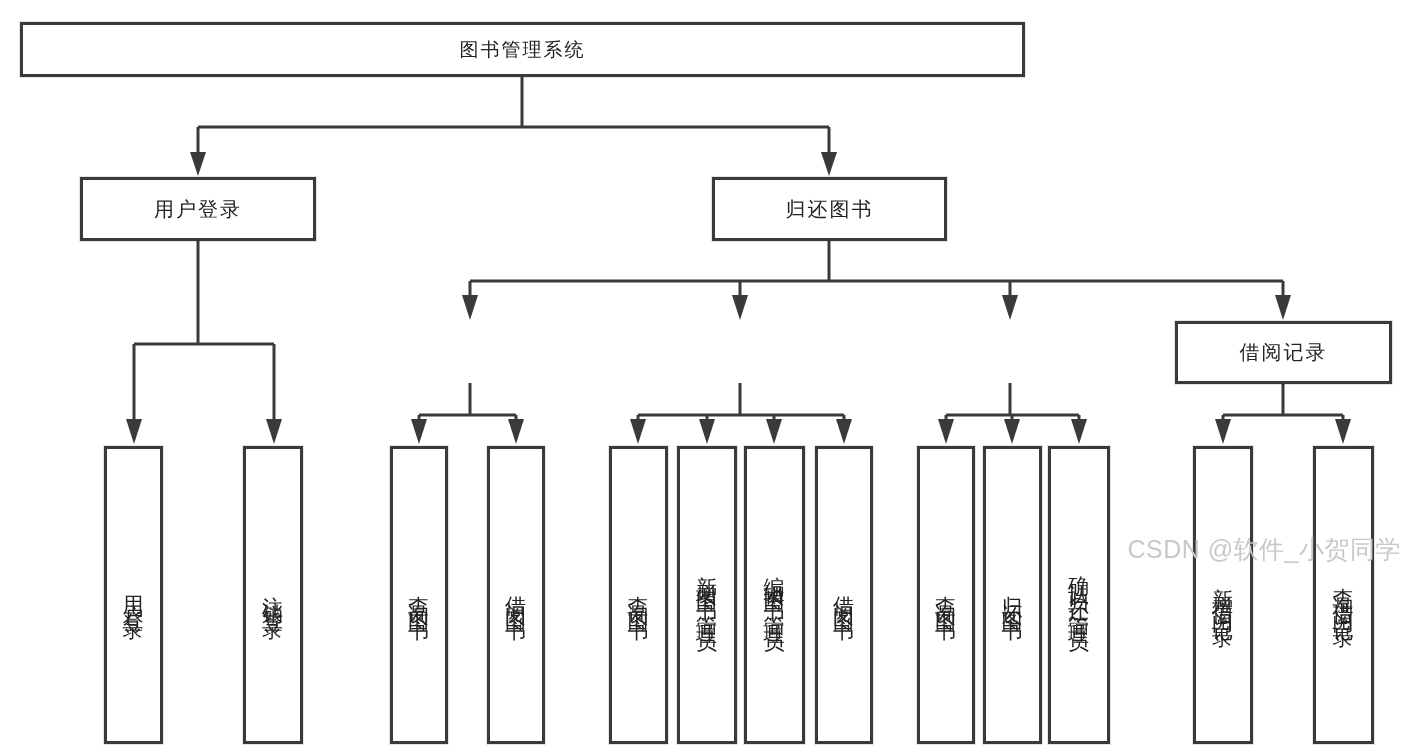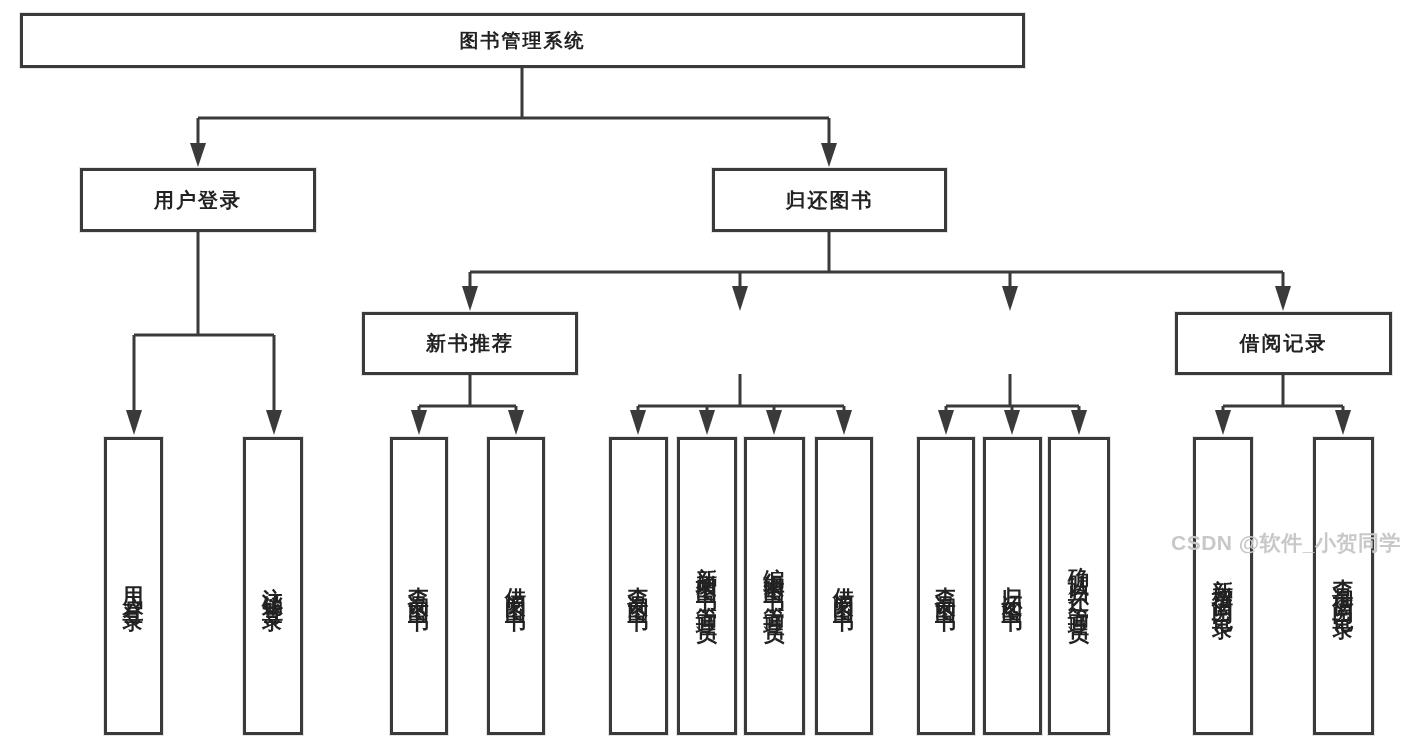--- a/index.html
+++ b/index.html
@@ -7,21 +7,21 @@
     --text:#222222;
     --watermark:#c8c8c8;
     --background:#ffffff;
   }
   *{margin:0;padding:0;box-sizing:border-box;}
   html,body{background:var(--background);}
   body{
     font-family:"Liberation Sans","DejaVu Sans",sans-serif;
     width:1405px;height:747px;position:relative;overflow:hidden;
   }
-  .stage{position:absolute;left:0;top:0;width:1405px;height:558px;font-weight:bold;}
+  .stage{position:absolute;left:0;top:9px;width:1405px;height:558px;}
   svg.connectors{position:absolute;left:0;top:0;z-index:1;}
   .box{
     position:absolute;
     background:#ffffff;
     border:3px solid var(--line);
     box-shadow:0 0 0 1px rgba(0,0,0,0.10);
     display:flex;align-items:center;justify-content:center;
     z-index:2;
   }
   .hlbl{
@@ -33,21 +33,21 @@
     writing-mode:vertical-lr;
     text-orientation:mixed;
     font-size:21px;
     letter-spacing:8px;
     color:var(--text);
     line-height:1;
     white-space:nowrap;
   }
   .watermark{
     position:absolute;right:4px;bottom:1px;z-index:3;
-    font-size:21px;color:var(--watermark);letter-spacing:0.5px;white-space:nowrap;
+    font-size:25px;color:var(--watermark);letter-spacing:0.5px;white-space:nowrap;
   }
 </style>
 </head>
 <body>
 
 <div class="stage">
 
   <svg class="connectors" width="1405" height="747" viewBox="0 0 1405 747">
     <g stroke="#3a3a3a" stroke-width="3" fill="none">
       <g>
@@ -99,23 +99,20 @@
     <span class="hlbl">图书管理系统</span>
   </div>
 
   <div class="box" style="left:80px;top:168px;width:236px;height:64px">
     <span class="hlbl">用户登录</span>
   </div>
   <div class="box" style="left:712px;top:168px;width:235px;height:64px">
     <span class="hlbl">归还图书</span>
   </div>
 
-  <div class="box" style="left:362px;top:312px;width:216px;height:63px">
-    <span class="hlbl">新书推荐</span>
-  </div>
   <div class="box" style="left:1175px;top:312px;width:217px;height:63px">
     <span class="hlbl">借阅记录</span>
   </div>
 
   <div class="box leaf" style="left:104px;width:59px">
     <span class="vlbl">用户登录</span>
   </div>
   <div class="box leaf" style="left:243px;width:60px">
     <span class="vlbl">注销登录</span>
   </div>

